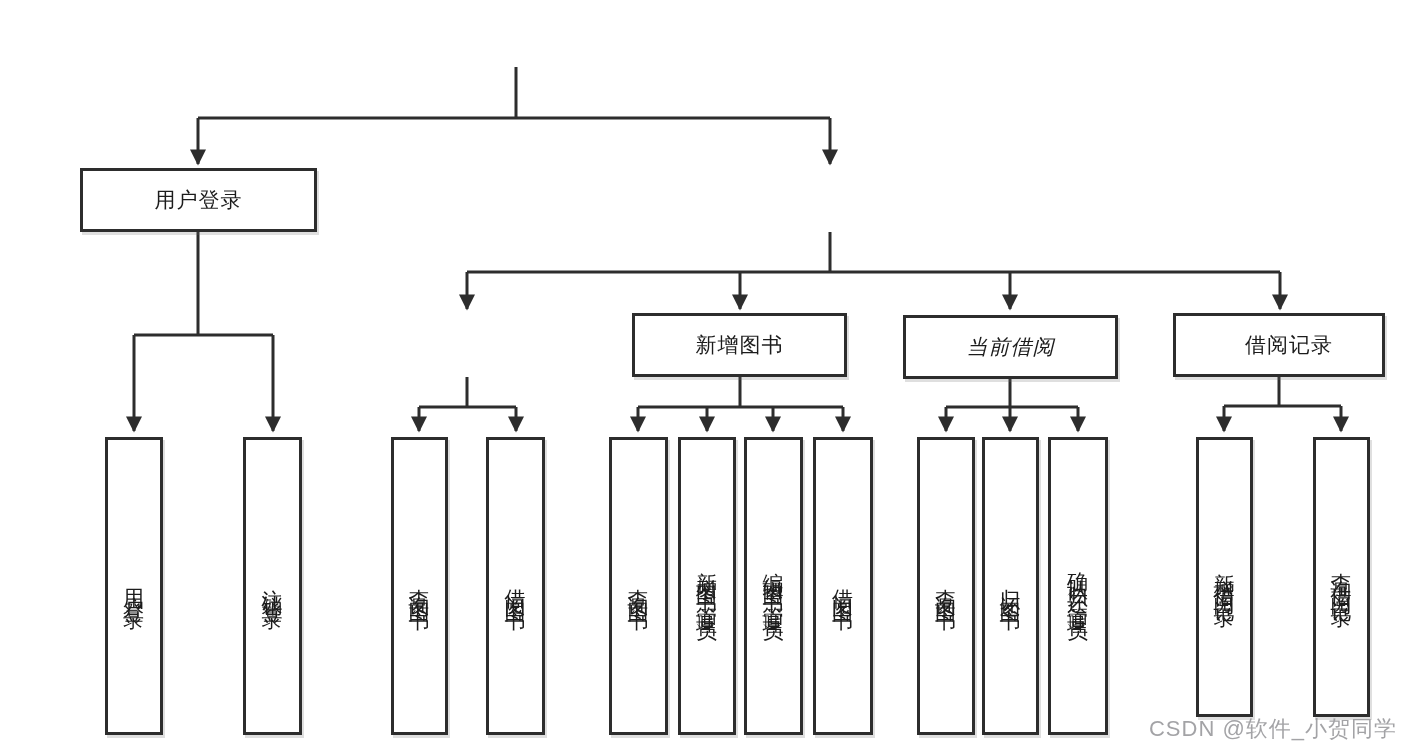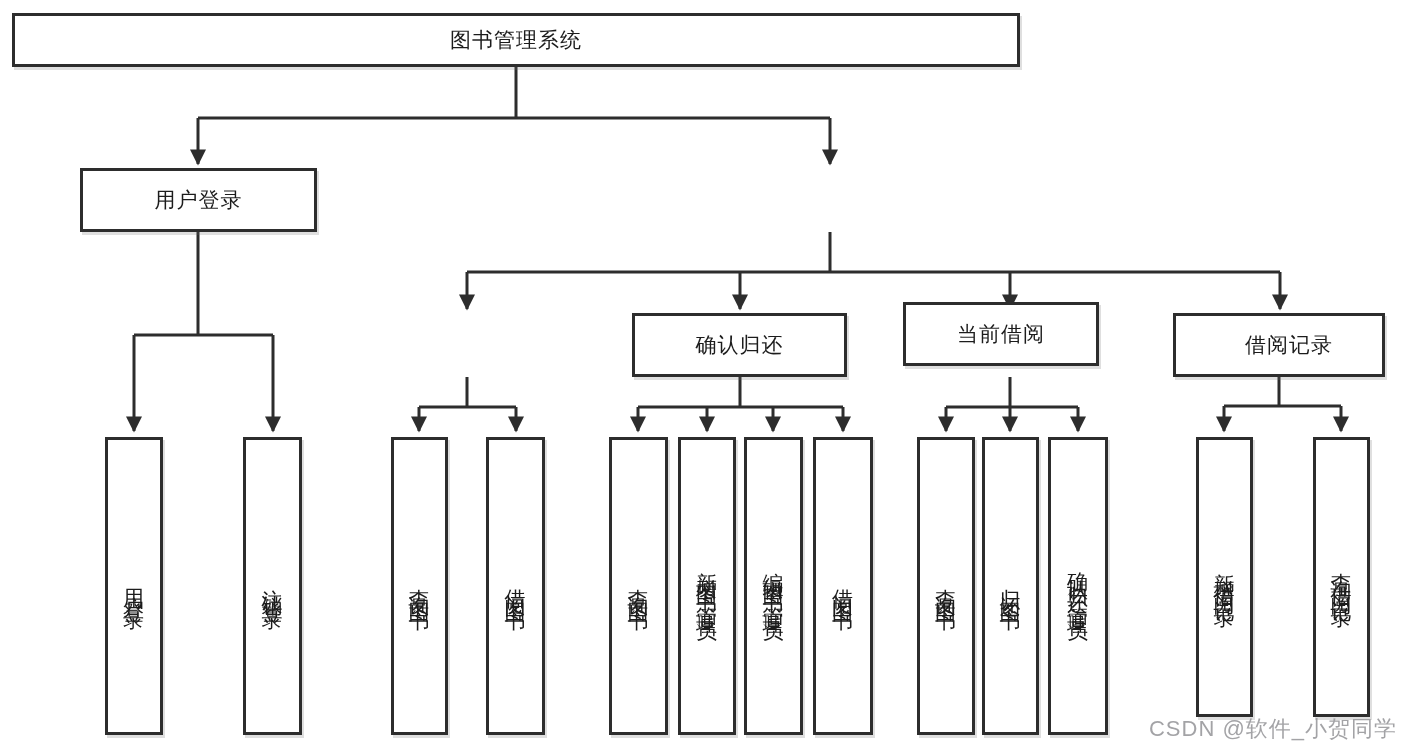--- a/index.html
+++ b/index.html
@@ -63,32 +63,29 @@
       <path d="M946,407 V431" marker-end="url(#ah)"></path>
       <path d="M1010,407 V431" marker-end="url(#ah)"></path>
       <path d="M1078,407 V431" marker-end="url(#ah)"></path>
 
       <path d="M1279,377 V406 M1224,406 H1341"></path>
       <path d="M1224,406 V431" marker-end="url(#ah)"></path>
       <path d="M1341,406 V431" marker-end="url(#ah)"></path>
     </g>
   </svg>
 
-  <div class="box" style="left:12px;top:13px;width:1008px;height:54px;">
-    <span>图书管理系统</span>
-  </div>
 
   <div class="box" style="left:80px;top:168px;width:237px;height:64px;">
     <span>用户登录</span>
   </div>
 
   <div class="box" style="left:632px;top:313px;width:215px;height:64px;">
-    <span>确认归还</span>
+    <span>新增图书</span>
   </div>
-  <div class="box" style="left:903px;top:302px;width:196px;height:64px;">
+  <div class="box" style="left:903px;top:315px;width:215px;height:64px;font-style:italic;">
     <span>当前借阅</span>
   </div>
   <div class="box" style="left:1173px;top:313px;width:212px;height:64px;padding-left:20px;">
     <span>借阅记录</span>
   </div>
 
   <div class="box" style="left:105px;top:437px;width:58px;height:298px;">
     <span class="vtext">用户登录</span>
   </div>
   <div class="box" style="left:243px;top:437px;width:59px;height:298px;">

